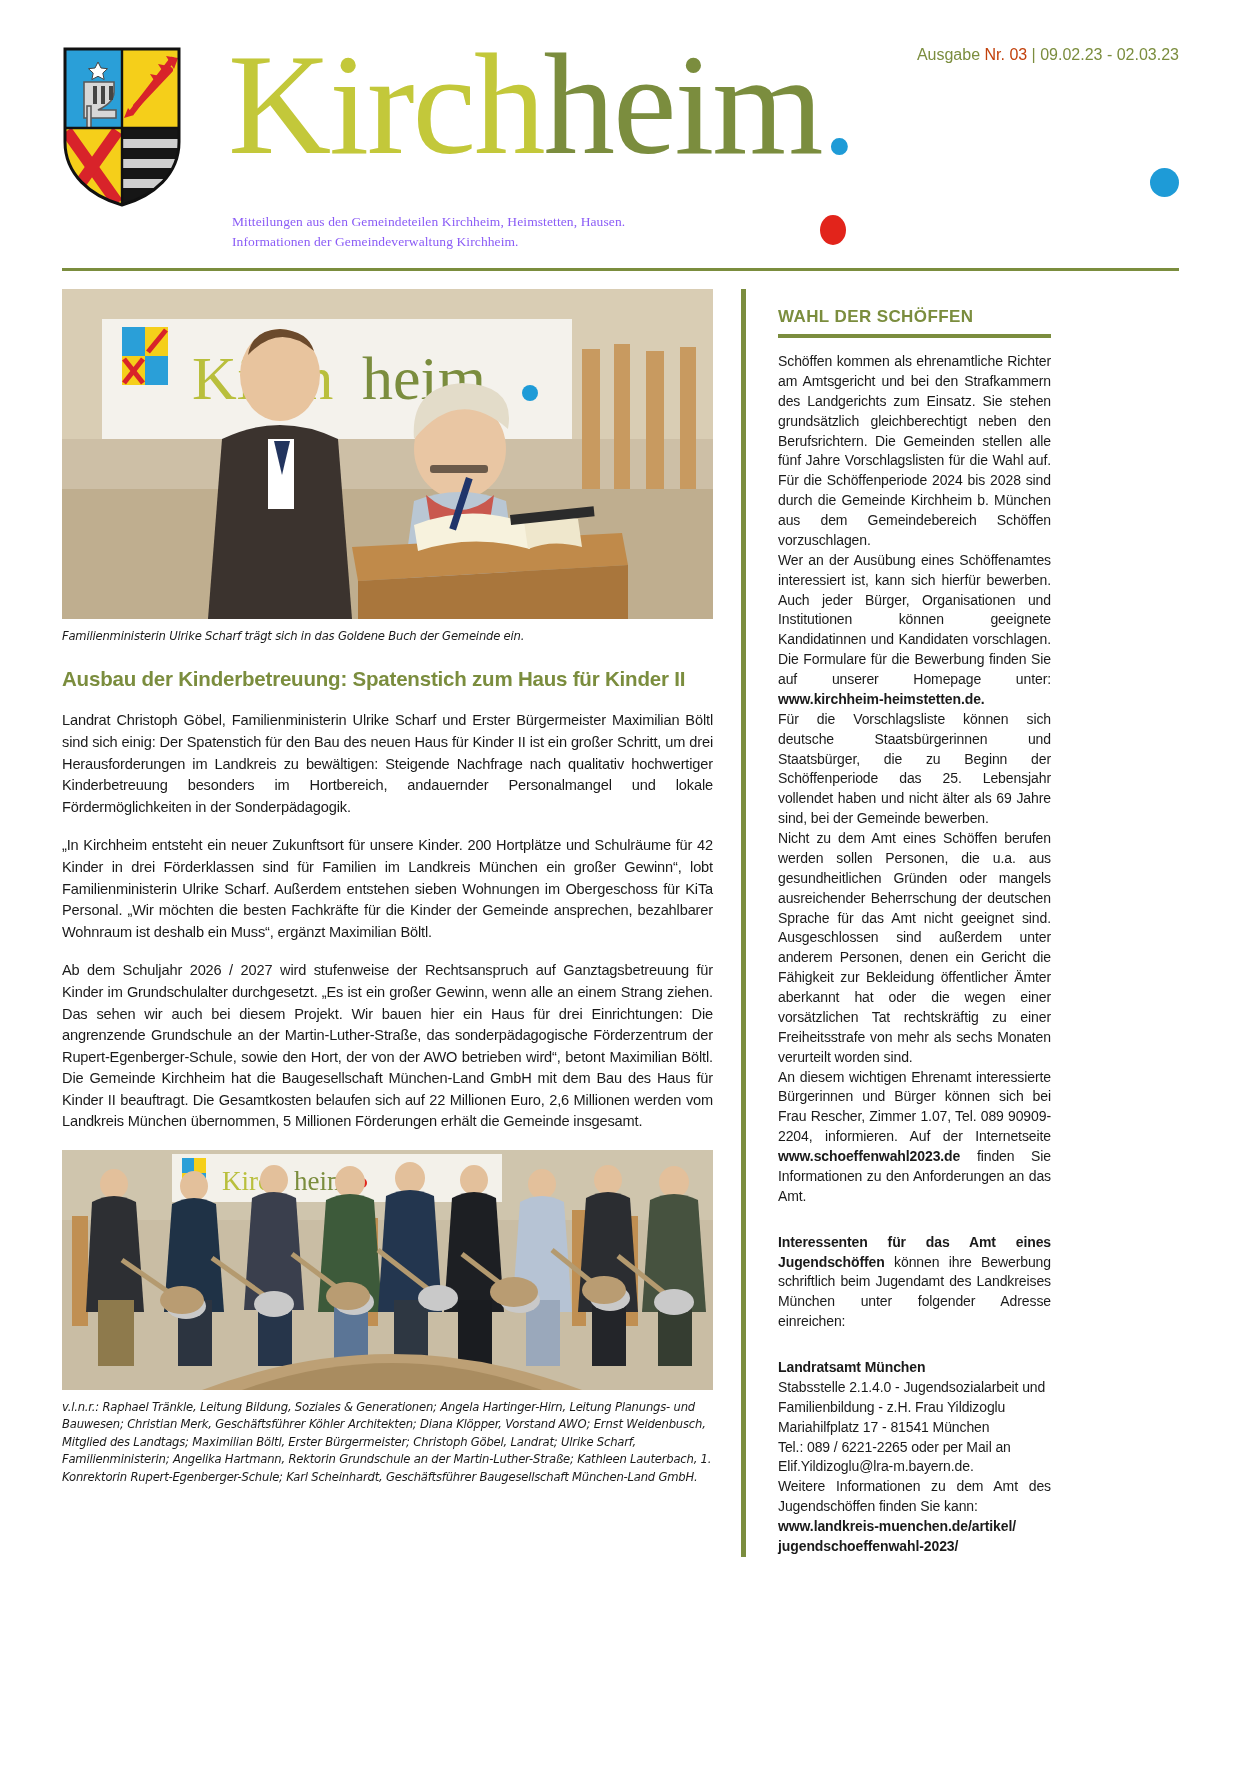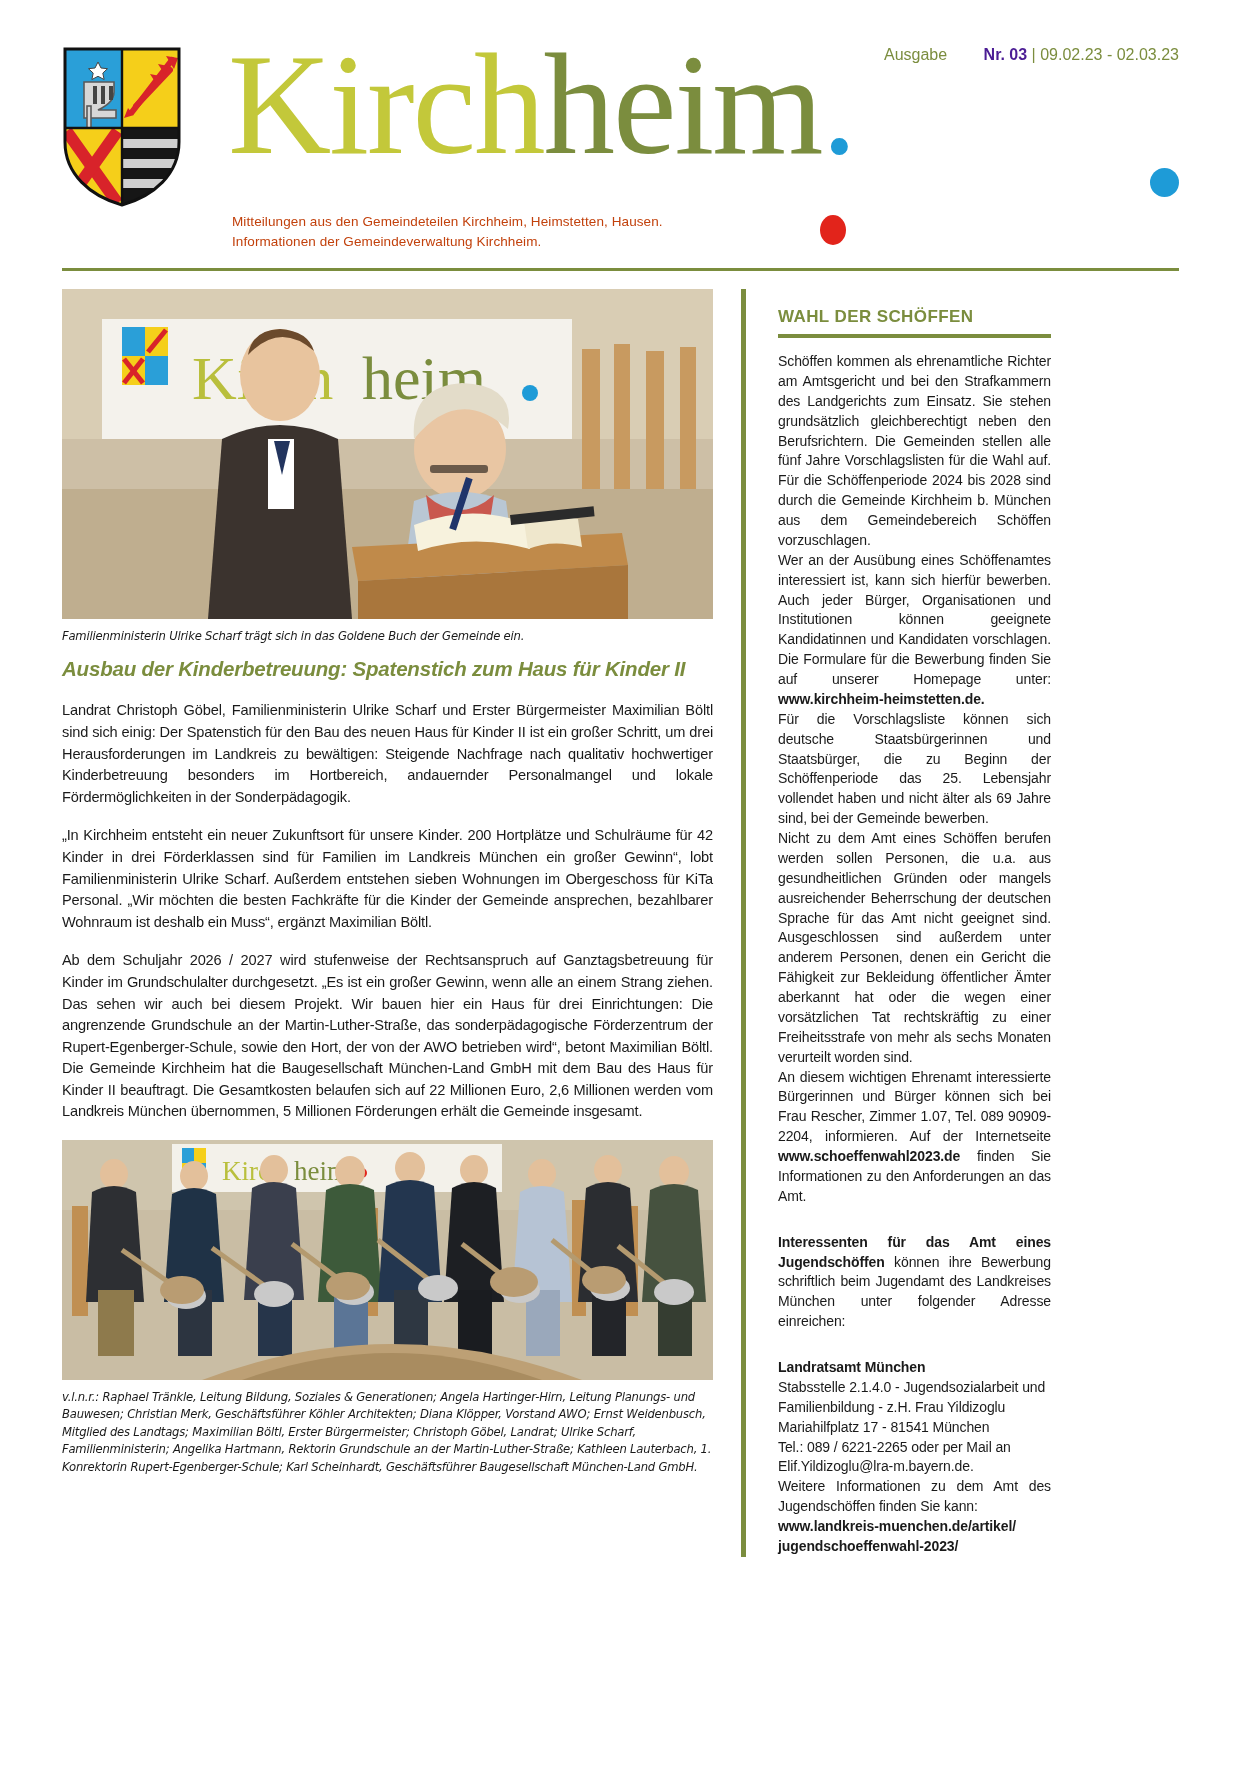--- a/index.html
+++ b/index.html
@@ -53,32 +53,33 @@
   .wm-dot {
     display: inline-block;
     color: #1e9bd7;
   }
   .sub-line {
     position: absolute;
     left: 232px;
     top: 212px;
     font-size: 13.5px;
     line-height: 1.45;
-    color: #c2410c;
+    color: #8b5cf6;
     letter-spacing: 0.1px;
+    font-family: Liberation Serif, serif;
   }
   .issue-line {
     position: absolute;
     right: 62px;
     top: 46px;
     font-size: 16px;
     color: #7b8d3e;
     white-space: nowrap;
   }
-  .issue-line b { font-weight: bold; color: #4c1d95; margin-left: 32px; }
+  .issue-line b { font-weight: normal; color: #c2410c; }
   .red-dot {
     position: absolute;
     left: 820px;
     top: 215px;
     width: 26px;
     height: 30px;
     border-radius: 50%;
     background: #e2241b;
   }
   .blue-dot {
@@ -138,23 +139,22 @@
     line-height: 1.5;
     color: #1a1a1a;
     margin: 9px 0 0 0;
     letter-spacing: -0.2px;
   }
 
   .headline {
     font-size: 20.5px;
     font-weight: bold;
     color: #7b8d3e;
-    margin: 12px 0 19px 0;
+    margin: 22px 0 19px 0;
     letter-spacing: -0.2px;
-    font-style: italic;
   }
 
   .body-p {
     font-size: 14.6px;
     line-height: 1.48;
     margin: 0 0 17px 0;
     text-align: justify;
     letter-spacing: -0.15px;
   }
   .body-p:last-child { margin-bottom: 0; }

